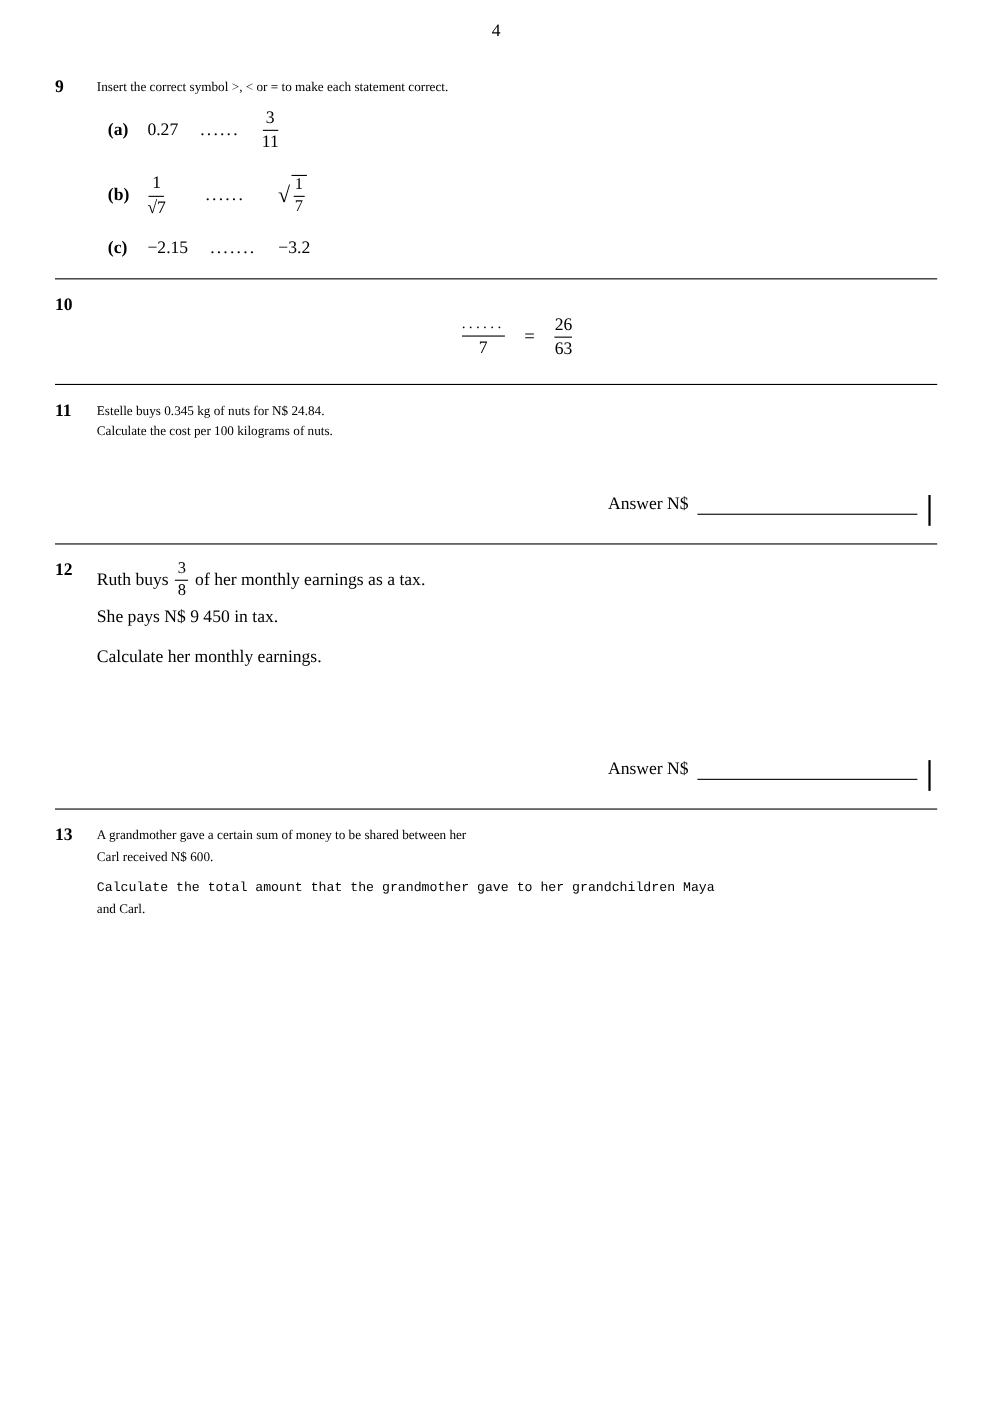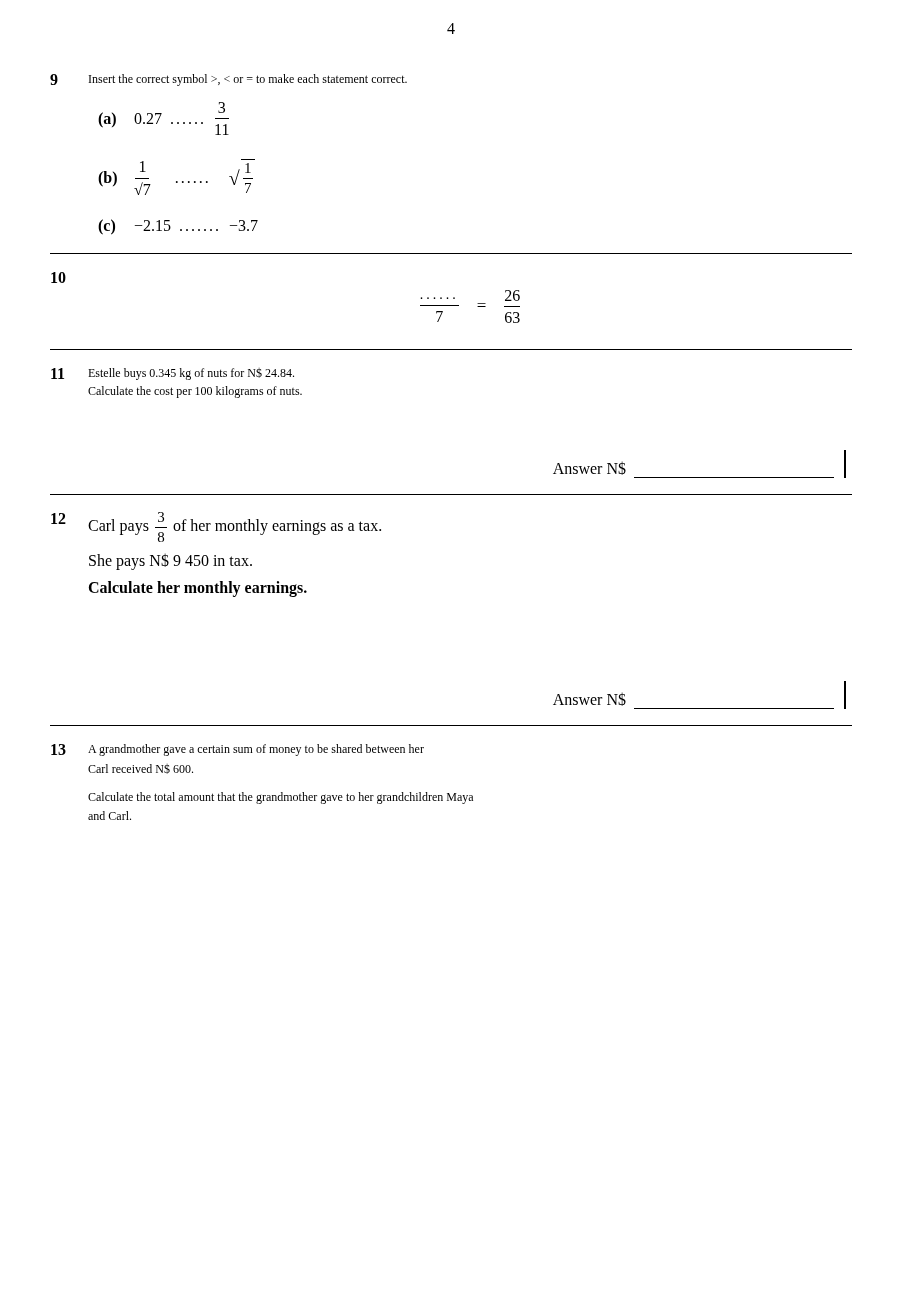--- a/index.html
+++ b/index.html
@@ -66,21 +66,21 @@
 
     .sub-label {
       font-weight: bold;
       min-width: 36px;
       font-size: 16px;
     }
 
     .sub-body {
       display: flex;
       align-items: center;
-      gap: 8px;
+      gap: 20px;
       font-size: 16px;
     }
 
     .dots {
       letter-spacing: 2px;
       font-size: 16px;
     }
 
     .fraction {
       display: inline-flex;
@@ -151,21 +151,21 @@
       align-items: center;
       justify-content: center;
       gap: 18px;
       margin: 18px 0 8px 0;
       font-size: 17px;
     }
 
     .answer-line {
       display: flex;
       justify-content: flex-end;
-      align-items: flex-end;
+      align-items: flex-start;
       margin-top: 14px;
       margin-bottom: 2px;
       padding-right: 6px;
     }
 
     .answer-text {
       font-size: 16px;
       margin-right: 4px;
     }
 
@@ -262,21 +262,21 @@
               </span>
             </span>
           </div>
         </div>
 
         <div class="sub-q" style="margin-bottom:4px;">
           <div class="sub-label">(c)</div>
           <div class="sub-body">
             <span>−2.15</span>
             <span class="dots">.......</span>
-            <span>−3.7</span>
+            <span>−3.2</span>
           </div>
         </div>
 
       </div>
     </div>
   </div>
 </div>
 
 <div class="question-block">
   <div class="question-row">
@@ -310,39 +310,39 @@
       </div>
     </div>
   </div>
 </div>
 
 <div class="question-block">
   <div class="question-row">
     <div class="q-num">12</div>
     <div class="q-content">
       <div class="q12-text">
-        <span>Carl pays </span><span class="inline-frac">
+        <span>Ruth buys </span><span class="inline-frac">
             <span class="num">3</span>
             <span class="den">8</span>
           </span><span> of her monthly earnings as a tax.</span>
       </div>
       <div class="q12-text">She pays N$ 9 450 in tax.</div>
-      <div class="q12-text" style="font-weight:bold;">Calculate her monthly earnings.</div>
+      <div class="q12-text" style="margin-top:10px;">Calculate her monthly earnings.</div>
       <div class="answer-line" style="margin-top:80px;">
         <span class="answer-text">Answer N$ </span>
         <span class="answer-dots"></span>
         <span class="answer-bracket"></span>
       </div>
     </div>
   </div>
 </div>
 
 <div class="question-block" style="border-bottom: none;">
   <div class="question-row">
     <div class="q-num">13</div>
     <div class="q-content">
       <div class="q13-text">A grandmother gave a certain sum of money to be shared between her</div>
       <div class="q13-text">Carl received N$ 600.</div>
-      <div class="q13-text" style="margin-top:8px;">Calculate the total amount that the grandmother gave to her grandchildren Maya</div>
+      <div class="q13-text" style="margin-top:8px;font-family:Liberation Mono, monospace;">Calculate the total amount that the grandmother gave to her grandchildren Maya</div>
       <div class="q13-text">and Carl.</div>
     </div>
   </div>
 </div>
 
 </body></html>

